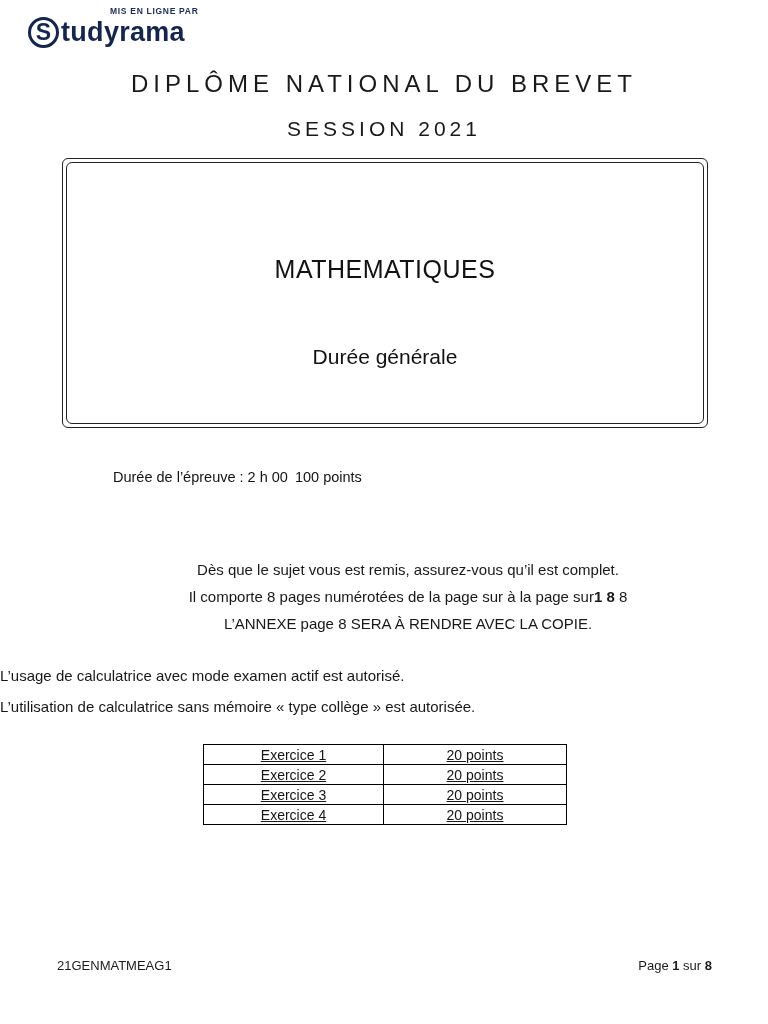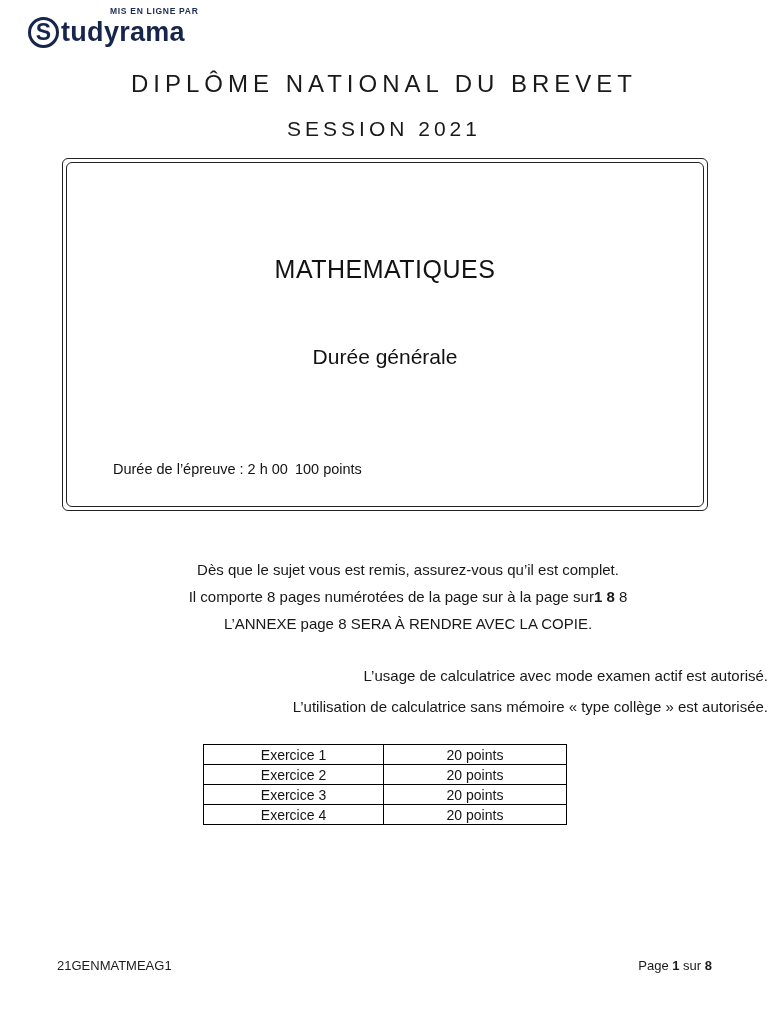--- a/index.html
+++ b/index.html
@@ -62,21 +62,21 @@
     font-size: 21px;
     font-weight: 500;
     letter-spacing: 4px;
     color: #19191c;
   }
 
   
   .subject-box {
     position: absolute;
     left: 62px; top: 158px;
-    width: 646px; height: 353px;
+    width: 646px; height: 270px;
     border: 1.5px solid #222222;
   }
   .subject-box-inner {
     position: absolute;
     inset: 3px;
     border: 1px solid #222222;
   }
   .subject-title {
     position: absolute;
     top: 92px; left: 0; right: 0;
@@ -87,51 +87,52 @@
   }
   .series-title {
     position: absolute;
     top: 182px; left: 0; right: 0;
     text-align: center;
     font-size: 21px;
     color: #121214;
   }
   .duration-line {
     position: absolute;
-    top: 298px; left: 46px;
+    top: 306px; left: 46px;
     font-size: 14.5px;
     color: #131315;
   }
   .duration-line .pts { margin-left: 7px; }
 
   
   .instructions {
     position: absolute;
     top: 556px; left: 0; right: 0;
     text-align: center;
     font-size: 15px;
     color: #18181b;
   }
   .instructions .line { line-height: 27px; padding-left: 48px; }
   .bold { font-weight: bold; }
 
   .calc-notes {
     position: absolute;
     top: 660px; left: 0; right: 0;
-    text-align: right;
+    text-align: left;
     font-size: 15px;
     color: #18181b;
   }
   .calc-notes .line { line-height: 31px; }
 
   
   .points-table {
     position: absolute;
     top: 744px; left: 203px;
     border-collapse: collapse;
+    text-decoration: underline;
   }
   .points-table td {
     border: 1px solid #000000;
     height: 20px;
     padding: 0;
     text-align: center;
     vertical-align: middle;
     font-size: 14px;
     color: #141416;
   }

